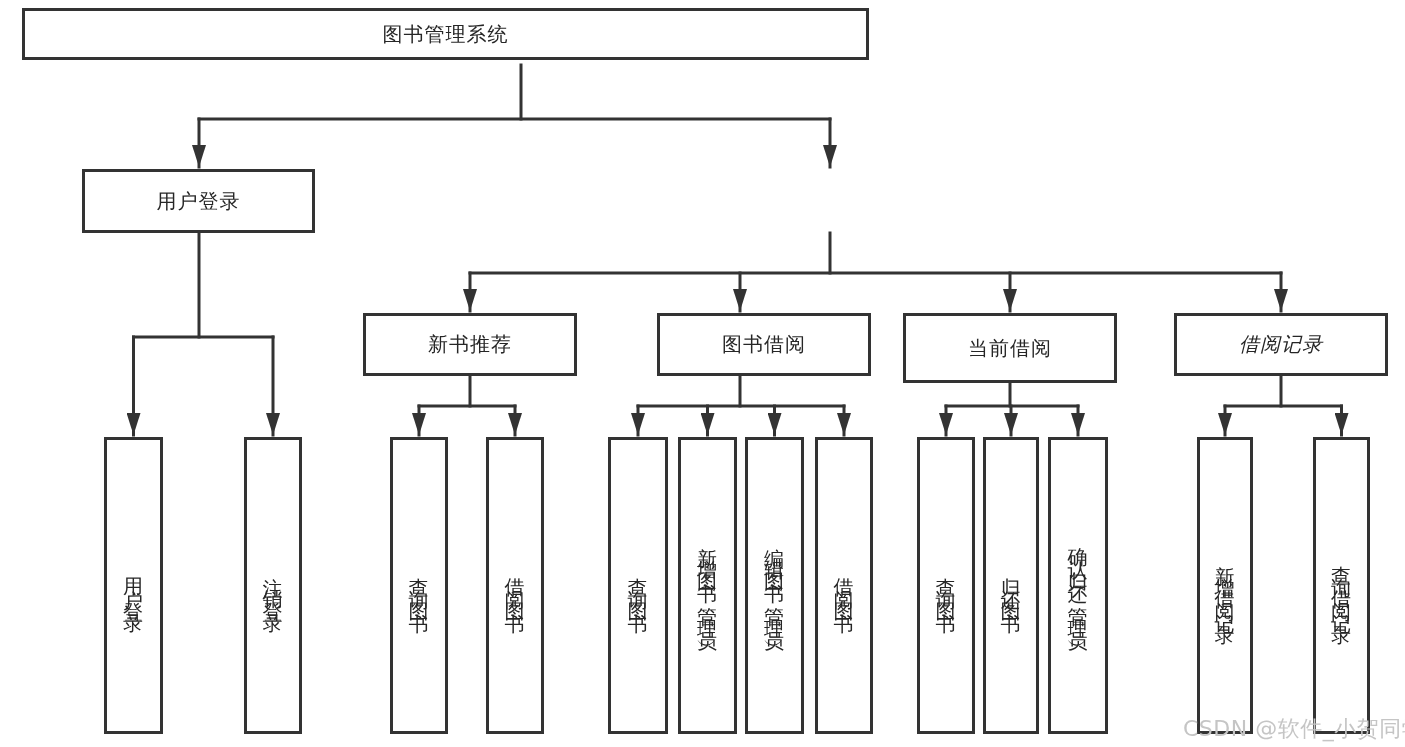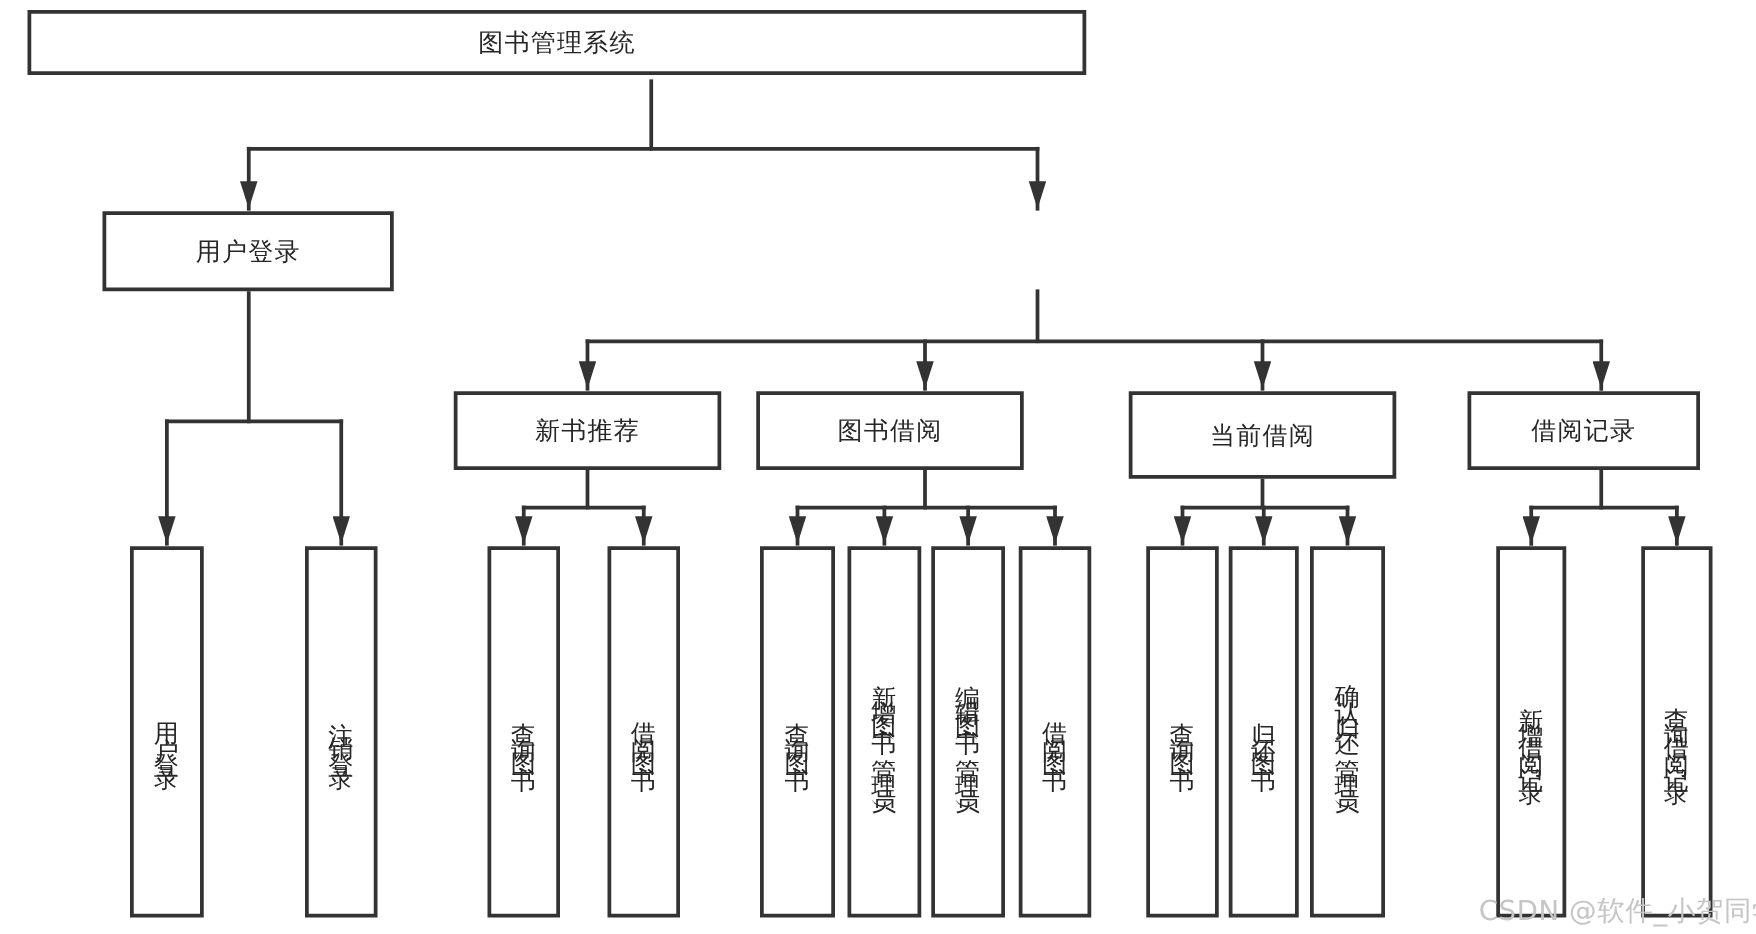--- a/index.html
+++ b/index.html
@@ -115,23 +115,23 @@
     <path class="ln" d="M1225,406 L1341.5,406"></path>
     <path class="ln" d="M1225,406 L1225,435" marker-end="url(#arrow)"></path>
     <path class="ln" d="M1341.5,406 L1341.5,435" marker-end="url(#arrow)"></path>
   </svg>
 
   <div class="box" style="left:22px; top:8px; width:847px; height:52px;">图书管理系统</div>
 
   <div class="box" style="left:82px; top:169px; width:233px; height:64px;">用户登录</div>
 
   <div class="box" style="left:363px; top:313px; width:214px; height:63px;">新书推荐</div>
-  <div class="box" style="left:605px; top:313px; width:214px; height:63px;">图书借阅</div>
+  <div class="box" style="left:657px; top:313px; width:214px; height:63px;">图书借阅</div>
   <div class="box" style="left:903px; top:313px; width:214px; height:70px;">当前借阅</div>
-  <div class="box" style="left:1174px; top:313px; width:186px; height:63px;">借阅记录</div>
+  <div class="box" style="left:1174px; top:313px; width:214px; height:63px;font-style:italic;">借阅记录</div>
 
   <div class="box" style="left:104px; top:437px; width:59px; height:297px;">
     <span class="vtext">用户登录</span>
   </div>
   <div class="box" style="left:244px; top:437px; width:58px; height:297px;">
     <span class="vtext">注销登录</span>
   </div>
 
   <div class="box" style="left:390px; top:437px; width:58px; height:297px;">
     <span class="vtext">查询图书</span>

